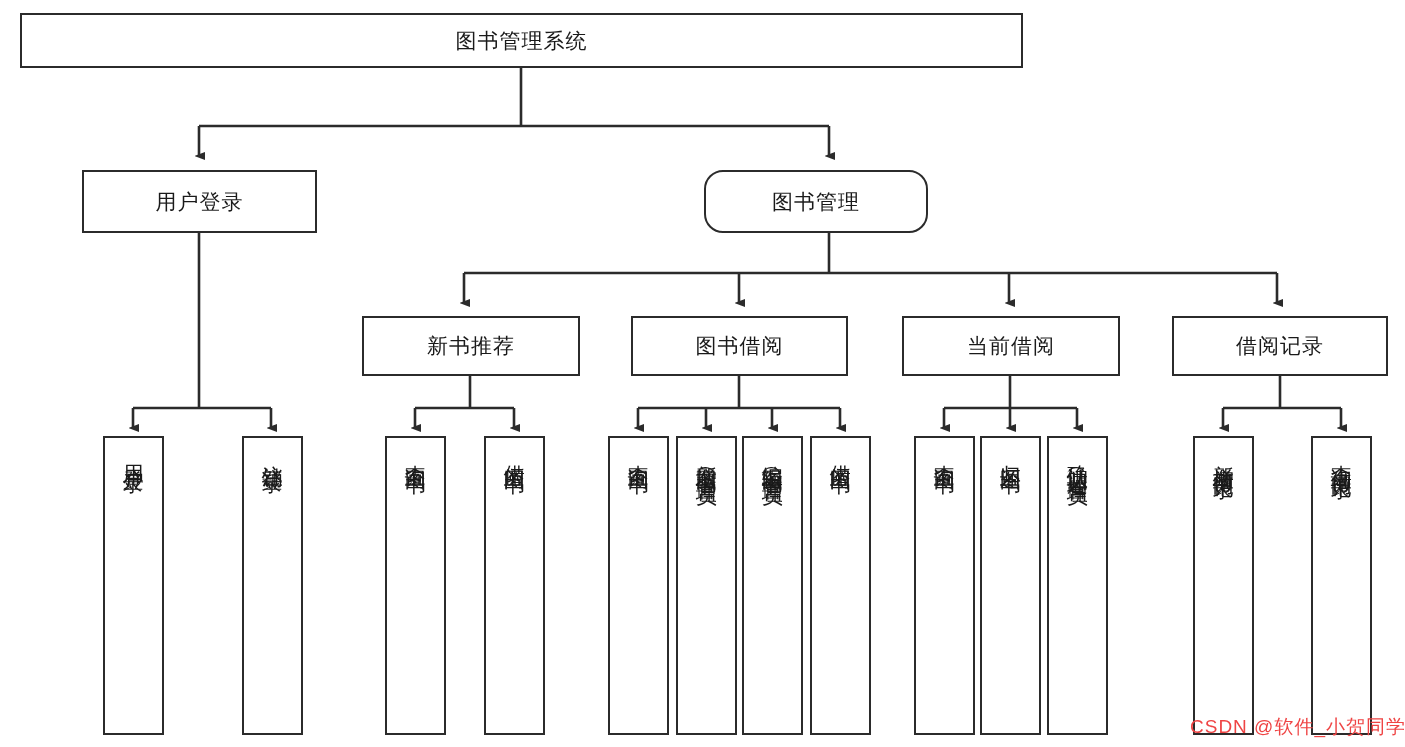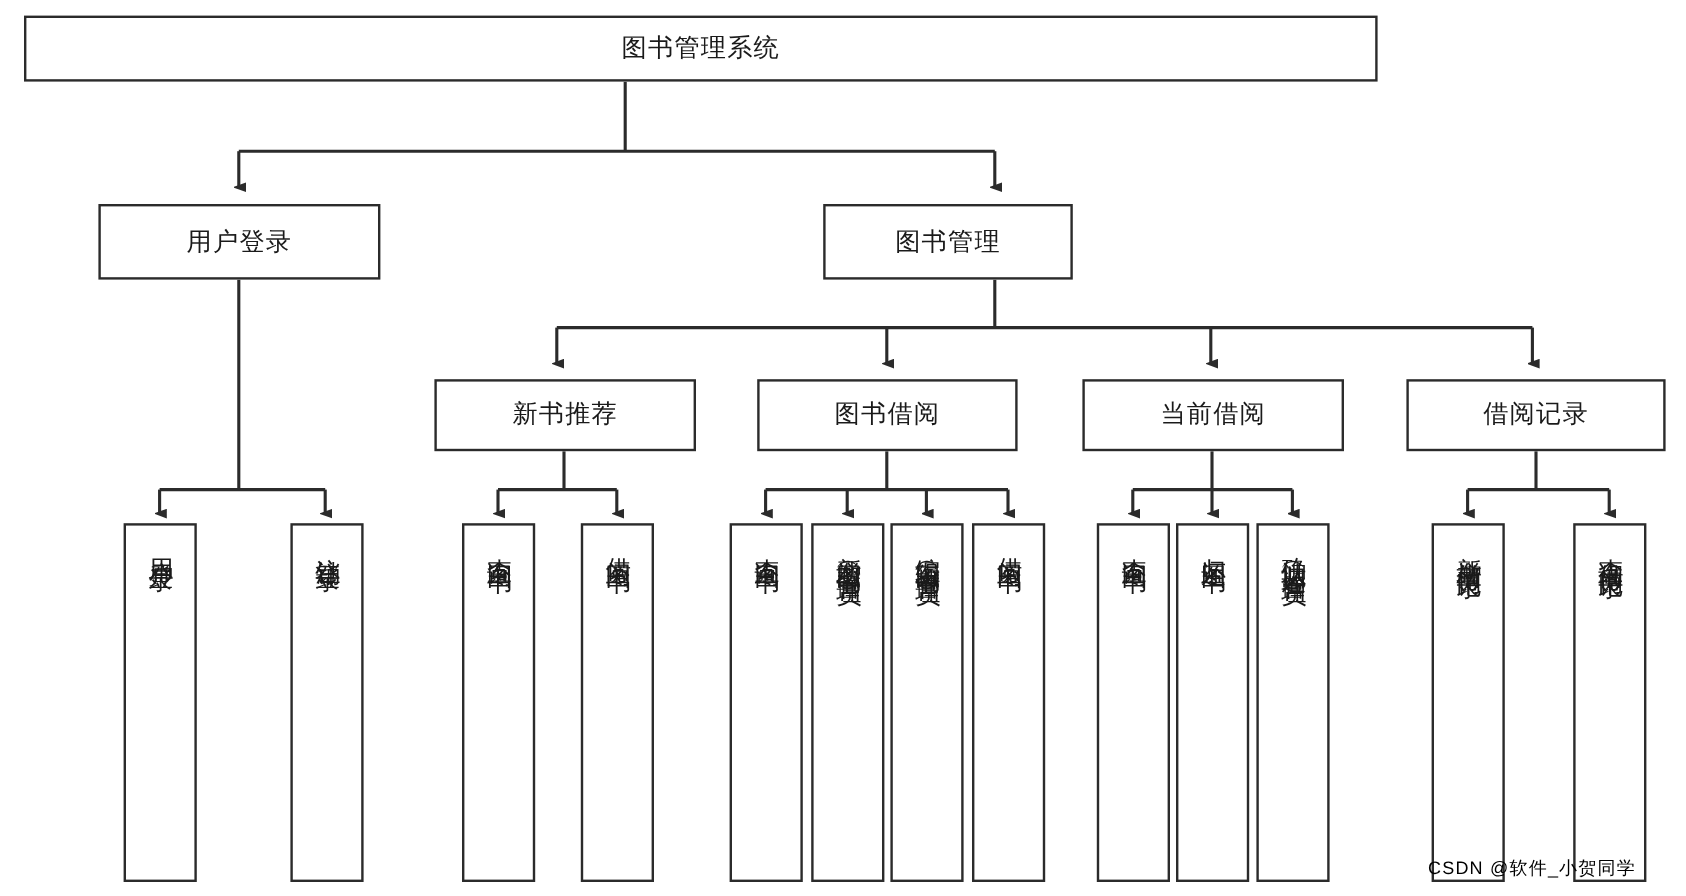--- a/index.html
+++ b/index.html
@@ -37,22 +37,22 @@
   .node.vert .vtext{
     writing-mode:vertical-rl;
     text-orientation:upright;
     letter-spacing:3px;
     white-space:pre;
     display:block;
     text-align:center;
   }
   .watermark{
     position:absolute;
-    color:#000000;
-    font-size:15px;
+    color:#ef4444;
+    font-size:19px;
     letter-spacing:1px;
     z-index:5;
     white-space:nowrap;
   }
 </style>
 </head>
 <body>
 
 <div id="diagram-root">
 
@@ -99,28 +99,28 @@
       <path d="M1010,408 L1010,428" marker-end="url(#arrow)"></path>
       <path d="M1077,408 L1077,428" marker-end="url(#arrow)"></path>
 
       <path d="M1280,376 L1280,408"></path>
       <path d="M1223,408 L1341,408"></path>
       <path d="M1223,408 L1223,428" marker-end="url(#arrow)"></path>
       <path d="M1341,408 L1341,428" marker-end="url(#arrow)"></path>
     </g>
   </svg>
 
-  <div class="node horiz" style="left:20px;top:13px;width:1128px;height:55px;">
+  <div class="node horiz" style="left:20px;top:13px;width:1003px;height:55px;">
     <span>图书管理系统</span>
   </div>
 
   <div class="node horiz" style="left:82px;top:170px;width:235px;height:63px;">
     <span>用户登录</span>
   </div>
-  <div class="node horiz" style="left:686px;top:170px;width:208px;height:63px;">
+  <div class="node horiz" style="left:704px;top:170px;width:224px;height:63px;border-radius:19px;">
     <span>图书管理</span>
   </div>
 
   <div class="node horiz" style="left:362px;top:316px;width:218px;height:60px;text-align:right;">
     <span>新书推荐</span>
   </div>
   <div class="node horiz" style="left:631px;top:316px;width:217px;height:60px;">
     <span>图书借阅</span>
   </div>
   <div class="node horiz" style="left:1172px;top:316px;width:216px;height:60px;">

